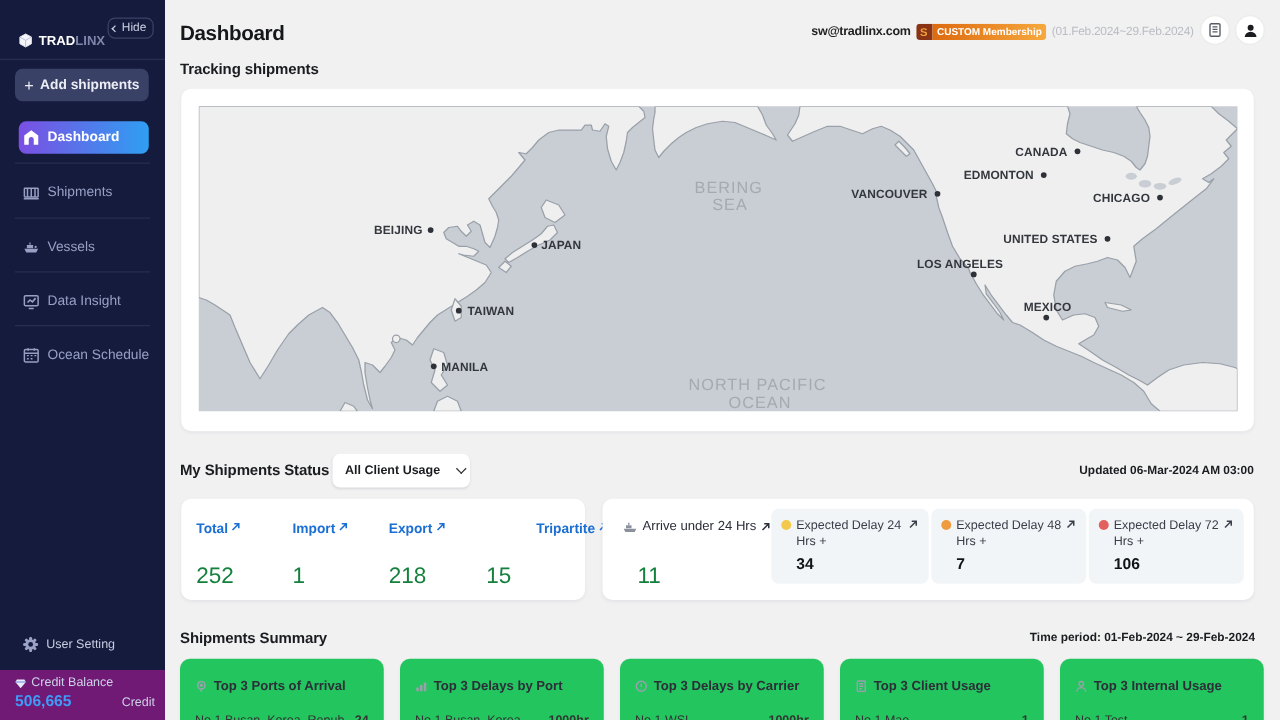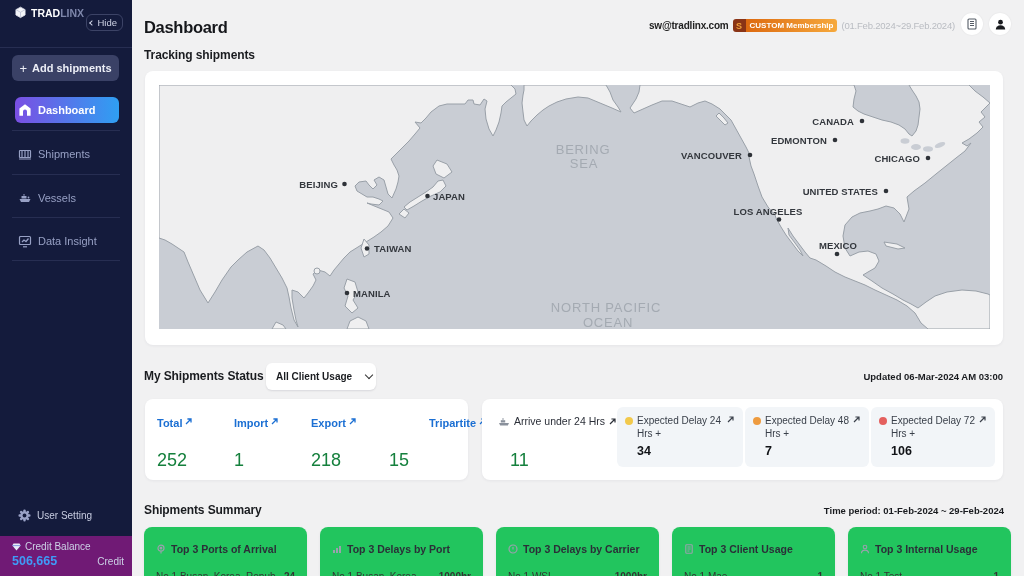--- a/index.html
+++ b/index.html
@@ -2,21 +2,21 @@
 <html><head>
 <meta charset="utf-8">
 <style>
 * { margin:0; padding:0; box-sizing:border-box; }
 html,body { width:1024px; height:576px; overflow:hidden; }
 body { font-family:"Liberation Sans", sans-serif; background:#f1f1f2; position:relative; }
 .abs { position:absolute; }
 
 
 #sidebar { position:absolute; left:0; top:0; width:132px; height:576px; background:#141b3c; }
-#logo { position:absolute; left:14px; top:6px; display:flex; align-items:center; }
+#logo { position:absolute; left:14px; top:26px; display:flex; align-items:center; }
 #logo .word { font-size:10.5px; font-weight:bold; color:#fff; letter-spacing:0; margin-left:4px; }
 #logo .word span { color:#7d86aa; }
 #hideBtn { position:absolute; right:9px; top:14px; border:1px solid #3c4366; border-radius:6px; color:#cdd2e4; font-size:9.5px; padding:2px 5px 2px 3px; display:flex; align-items:center; }
 #hideBtn .chev { width:4px; height:4px; border-left:1.3px solid #cdd2e4; border-bottom:1.3px solid #cdd2e4; transform:rotate(45deg); margin-right:3px; flex:none; }
 .sep { position:absolute; left:0; width:132px; height:0; border-top:1px solid #272e52; }
 .msep { position:absolute; left:12px; width:108px; height:0; border-top:1px solid #272e52; }
 #addBtn { position:absolute; left:12px; top:55px; width:107px; height:26px; background:#3a4166; border-radius:6px; color:#eceef6; font-size:11px; font-weight:bold; display:flex; align-items:center; justify-content:center; }
 #addBtn .plus { font-size:13px; font-weight:normal; margin-right:5px; }
 .menuitem { position:absolute; left:15px; width:104px; height:26px; display:flex; align-items:center; color:#97a0c4; font-size:11px; white-space:nowrap; }
 .menuitem svg { margin:0 6px 0 3px; flex:none; }
@@ -110,20 +110,28 @@
   <div class="msep" style="top:216.5px"></div>
   <div class="menuitem" style="top:227.5px">
     <svg width="14" height="14" viewBox="0 0 14 14" fill="none" stroke="#97a0c4" stroke-width="1.2">
         <rect x="1.5" y="2.5" width="11" height="8" rx="1"></rect>
         <path d="M4 8 L6 6 L8 7.5 L10.5 4.5" stroke-width="1.3"></path>
         <path d="M5 12.8 H9"></path>
       </svg>
     Data Insight
   </div>
   <div class="msep" style="top:259.5px"></div>
+  <div class="menuitem" style="top:270.5px">
+    <svg width="14" height="14" viewBox="0 0 14 14" fill="none" stroke="#97a0c4" stroke-width="1.2">
+        <rect x="1.5" y="2.5" width="11" height="10" rx="1"></rect>
+        <path d="M1.5 5.5 H12.5 M4.5 1.5 V3.5 M9.5 1.5 V3.5"></path>
+        <path d="M3.5 7.5 H5 M6.5 7.5 H8 M9.5 7.5 H11 M3.5 10 H5 M6.5 10 H8" stroke-width="1.1"></path>
+      </svg>
+    Ocean Schedule
+  </div>
 
   <div id="userset">
     <svg width="13" height="13" viewBox="0 0 13 13">
         <g fill="#9aa2c7">
           <rect x="5.3" y="0.5" width="2.4" height="12" rx="1"></rect>
           <rect x="0.5" y="5.3" width="12" height="2.4" rx="1"></rect>
           <rect x="5.3" y="0.5" width="2.4" height="12" rx="1" transform="rotate(45 6.5 6.5)"></rect>
           <rect x="5.3" y="0.5" width="2.4" height="12" rx="1" transform="rotate(-45 6.5 6.5)"></rect>
           <circle cx="6.5" cy="6.5" r="4.2"></circle>
         </g>

